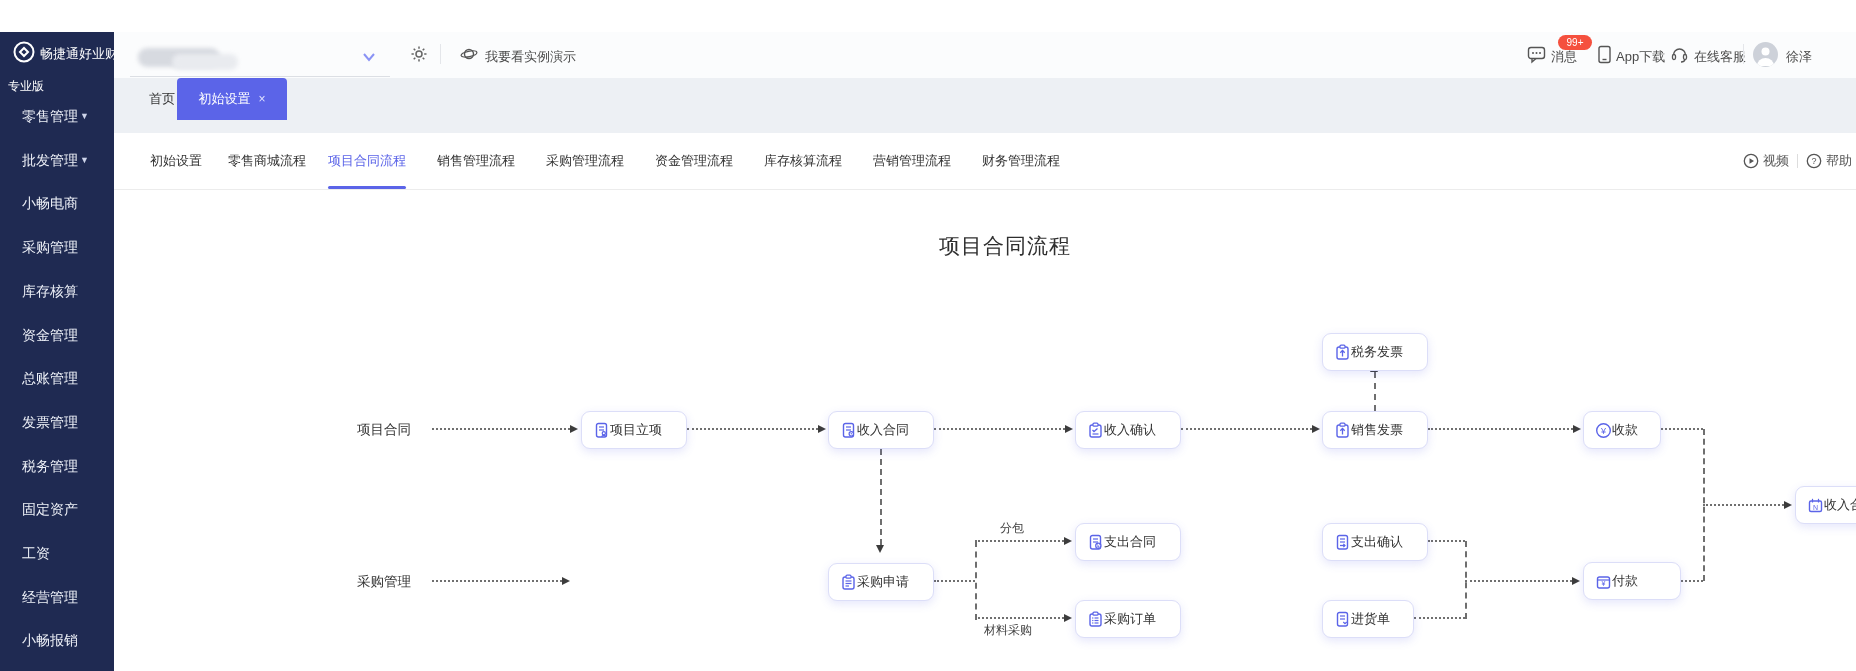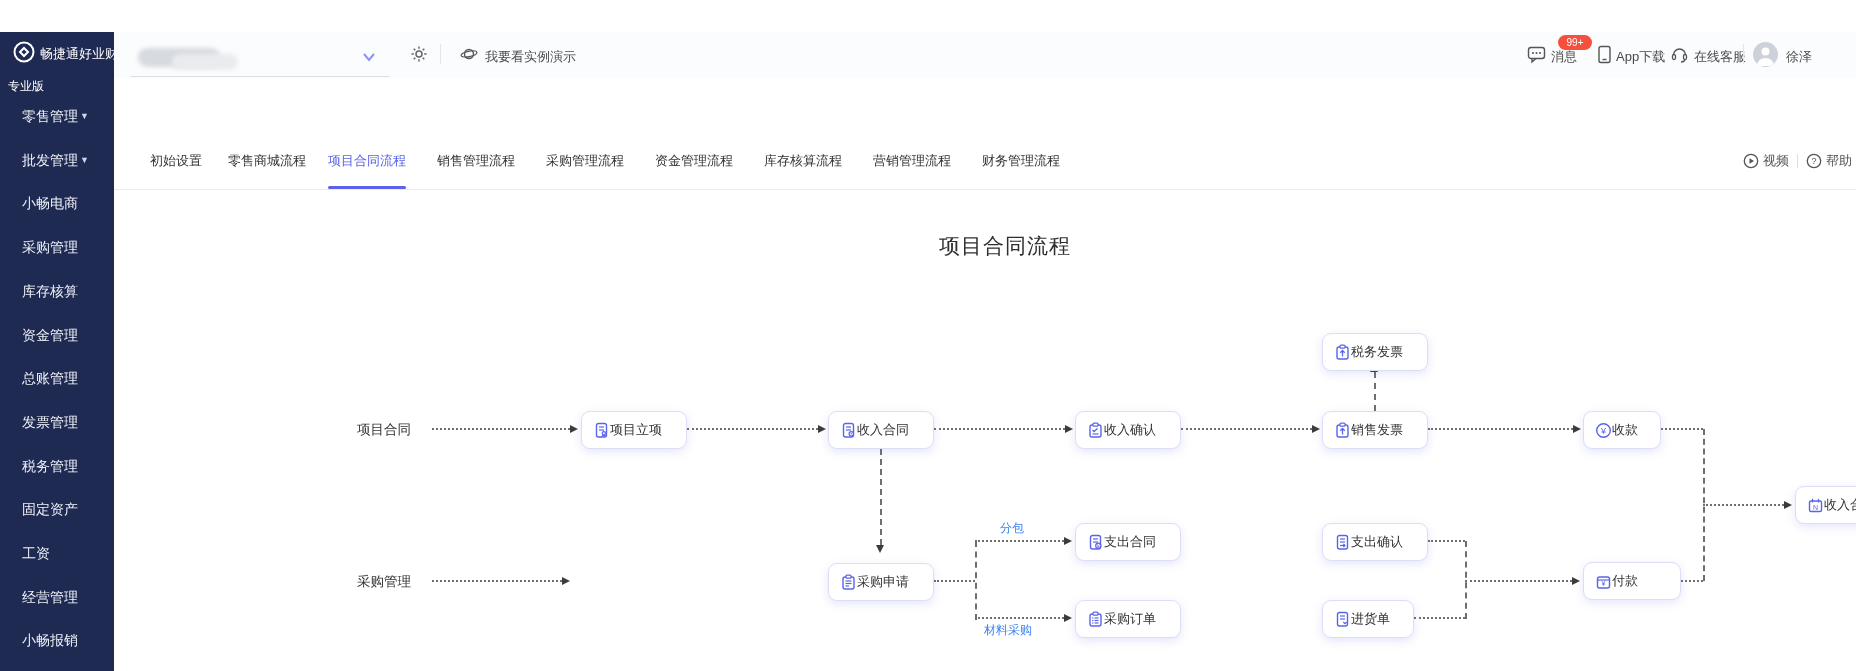--- a/index.html
+++ b/index.html
@@ -38,21 +38,21 @@
   .ftab{position:absolute;top:0;height:56px;line-height:56px;font-size:13px;color:#333;cursor:pointer;white-space:nowrap;}
   .ftab.active{color:#5b64e8;}
   .ftab.active::after{content:"";position:absolute;left:0;right:0;bottom:0;height:3px;background:#5b64e8;border-radius:2px;}
   .strip-right{position:absolute;right:4px;top:0;height:56px;display:flex;align-items:center;gap:8px;font-size:13px;color:#555;}
   .strip-right .item{display:flex;align-items:center;gap:4px;cursor:pointer;}
   .vbar{width:1px;height:14px;background:#ddd;}
   
   .canvas{position:absolute;left:114px;top:190px;width:1742px;height:481px;background:#fff;}
   .flow-title{position:absolute;left:741px;top:42px;width:300px;text-align:center;font-size:21px;color:#2e2e2e;font-weight:500;letter-spacing:1px;}
   .lane-label{position:absolute;font-size:13.5px;color:#333;white-space:nowrap;}
-  .branch-label{position:absolute;font-size:12px;color:#3b82f6;white-space:nowrap;}
+  .branch-label{position:absolute;font-size:12px;color:#404040;white-space:nowrap;}
   .node{position:absolute;height:38px;background:#fff;border:1px solid #dcdef8;border-radius:9px;
         box-shadow:0 3px 10px rgba(91,100,232,.16);display:flex;align-items:center;gap:0;
         padding-left:11px;box-sizing:border-box;font-size:13px;color:#333;white-space:nowrap;cursor:pointer;}
   .edge{position:absolute;}
   .edge.h{border-top:2px dotted #6f6f6f;height:0;}
   .edge.v{border-left:2px dashed #6f6f6f;width:0;}
   .ar{position:absolute;width:0;height:0;}
   .ar.r{border-left:8px solid #3c3c3c;border-top:4px solid transparent;border-bottom:4px solid transparent;}
   .ar.u{border-bottom:8px solid #3c3c3c;border-left:4px solid transparent;border-right:4px solid transparent;}
   .ar.d{border-top:8px solid #3c3c3c;border-left:4px solid transparent;border-right:4px solid transparent;}
@@ -149,20 +149,26 @@
     <div class="hdivider" style="left:1629px;"></div>
     <div class="avatar">
       <svg width="25" height="25" viewBox="0 0 25 25">
         <circle cx="12.5" cy="9.5" r="4" fill="#fff"></circle>
         <path d="M4 24 a8.5 8 0 0 1 17 0" fill="#fff"></path>
       </svg>
     </div>
     <div class="htext" style="left:1672px;">徐泽</div>
   </div>
 
+  <div class="tabbar">
+    <div class="tab-home">首页</div>
+    <div class="tab-active">
+      <span>初始设置</span><span class="tab-close">×</span>
+    </div>
+  </div>
 
   <div class="flowtabs">
     <div id="ftabs">
         <div class="ftab" style="left: 36px;">初始设置</div>
         <div class="ftab" style="left: 114px;">零售商城流程</div>
         <div class="ftab active" style="left: 214px;">项目合同流程</div>
         <div class="ftab" style="left: 323px;">销售管理流程</div>
         <div class="ftab" style="left: 432px;">采购管理流程</div>
         <div class="ftab" style="left: 541px;">资金管理流程</div>
         <div class="ftab" style="left: 650px;">库存核算流程</div>

